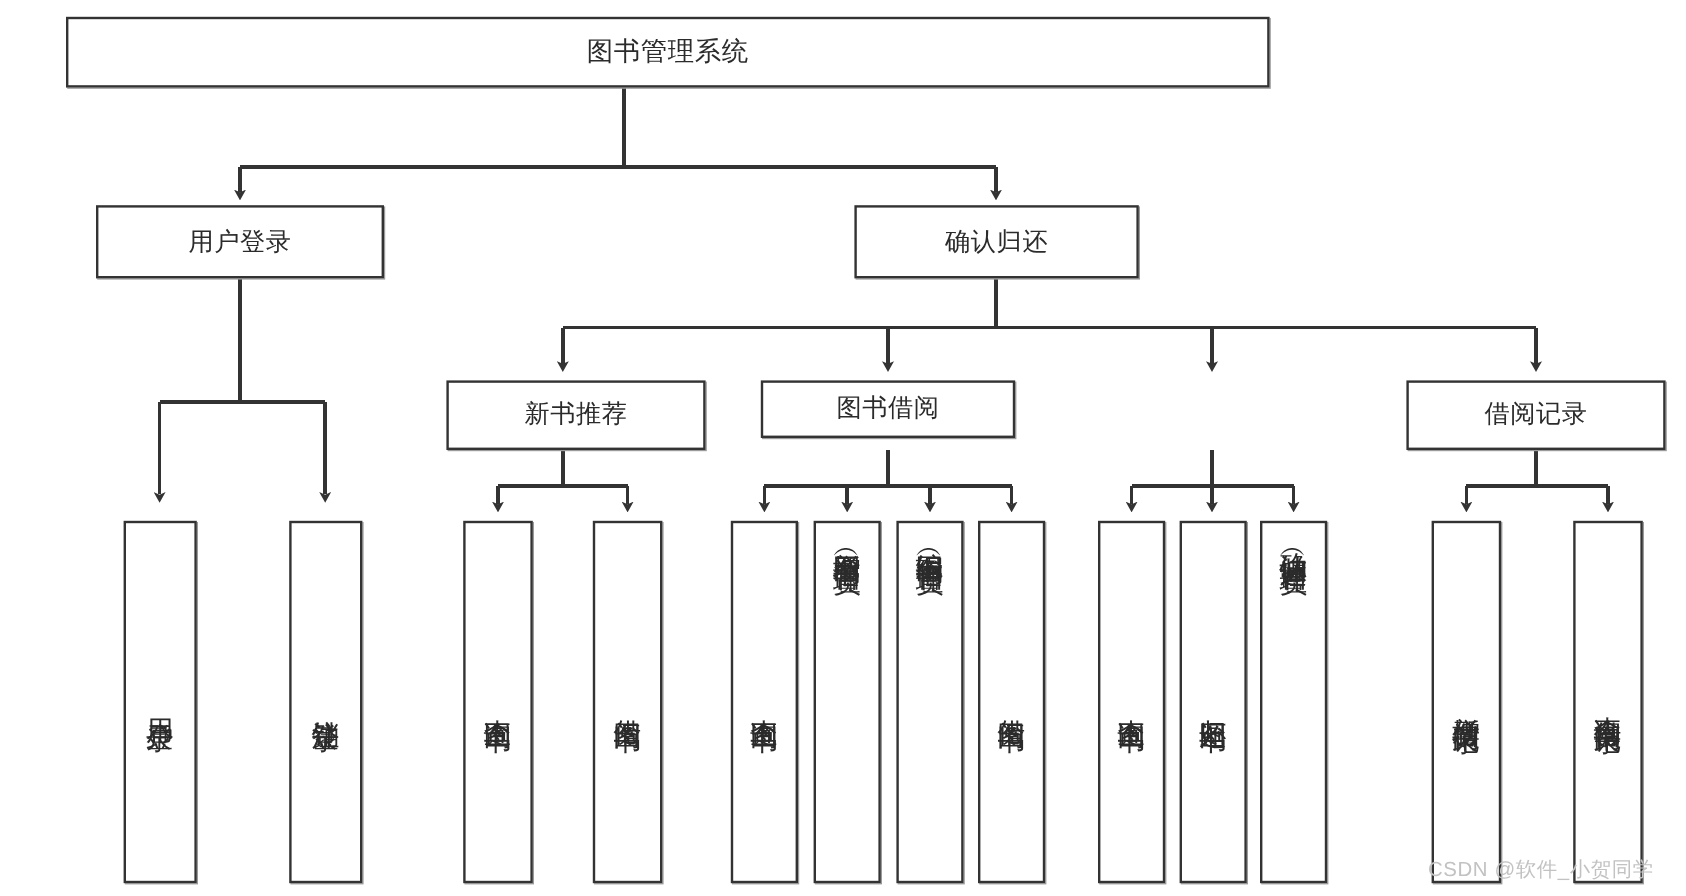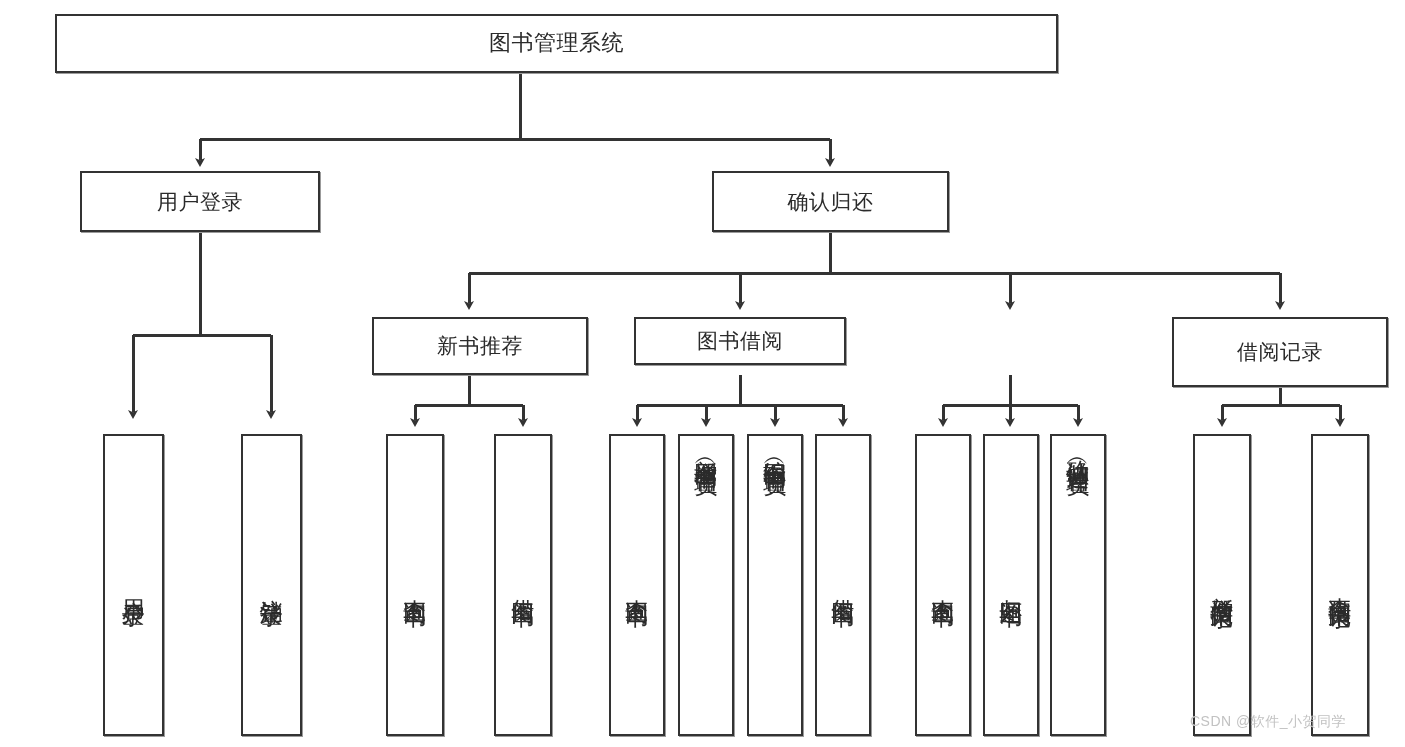--- a/index.html
+++ b/index.html
@@ -66,21 +66,21 @@
     white-space: nowrap;
     max-height: 100%;
   }
   .node.vert.long .node-label {
     align-self: flex-start;
   }
   .watermark {
     position: absolute;
     left: 1190px;
     top: 713px;
-    font-size: 14px;
+    font-size: 17px;
     color: #c2c2c2;
     letter-spacing: 0.5px;
     white-space: nowrap;
     user-select: none;
   }
 </style>
 </head>
 <body>
 
 <div id="diagram-root">
@@ -145,21 +145,21 @@
   <div class="node horiz" style="left:712px; top:171px; width:237px; height:61px;">
     <span class="node-label">确认归还</span>
   </div>
 
   <div class="node horiz" style="left:362px; top:317px; width:216px; height:58px;margin-left:10px;">
     <span class="node-label">新书推荐</span>
   </div>
   <div class="node horiz" style="left:634px; top:317px; width:212px; height:48px;">
     <span class="node-label">图书借阅</span>
   </div>
-  <div class="node horiz" style="left:1172px; top:317px; width:216px; height:70px;">
+  <div class="node horiz" style="left:1172px; top:317px; width:216px; height:58px;">
     <span class="node-label">借阅记录</span>
   </div>
 
   <div class="node vert" style="left:103px; top:434px; width:61px; height:302px;">
     <span class="node-label">用户登录</span>
   </div>
   <div class="node vert" style="left:241px; top:434px; width:61px; height:302px;">
     <span class="node-label">注销登录</span>
   </div>
 

